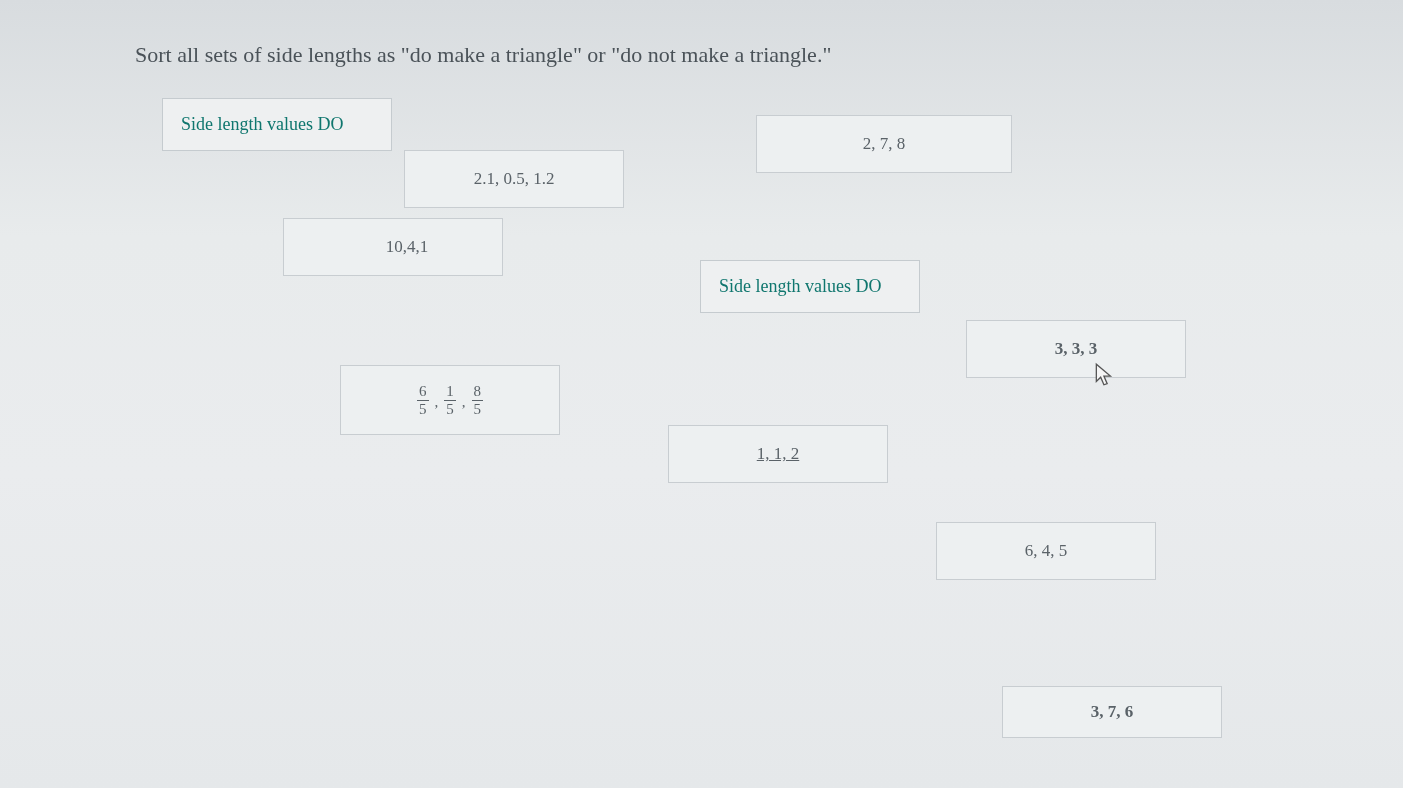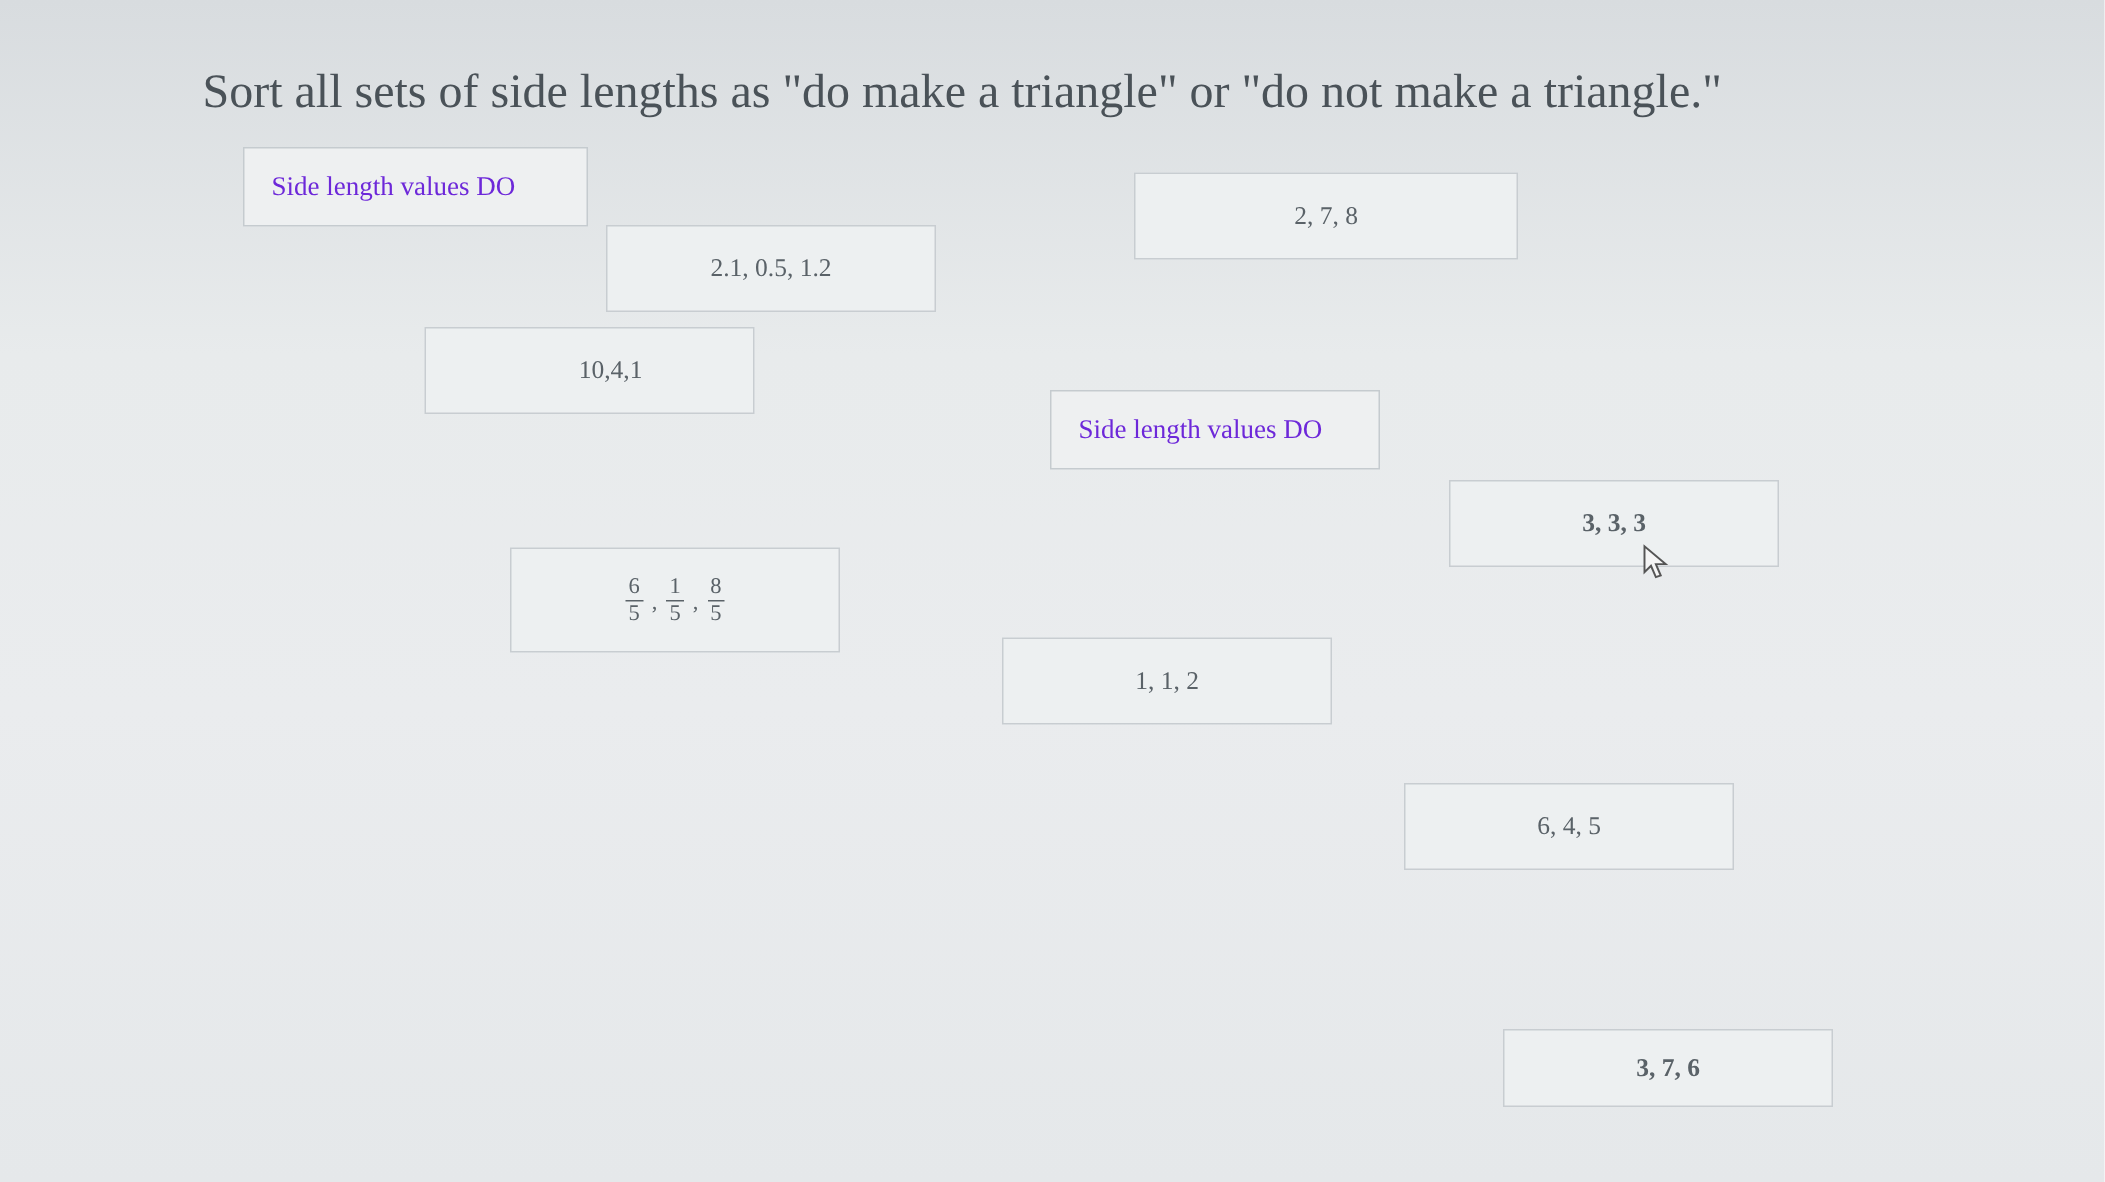--- a/index.html
+++ b/index.html
@@ -12,31 +12,31 @@
       height: 788px;
       background: linear-gradient(to bottom, #d8dcdf 0%, #e8ebec 30%, #eaecee 60%, #e5e8ea 100%);
       font-family: Georgia, 'Times New Roman', serif;
       position: relative;
       overflow: hidden;
     }
     .prompt {
       position: absolute;
       top: 42px;
       left: 135px;
-      font-size: 32px;
+      font-size: 22px;
       color: #4a5258;
       font-weight: 400;
     }
     .category-box {
       position: absolute;
       background: #eef0f1;
       border: 1px solid #c5cbcf;
       padding: 12px 18px;
       font-size: 18px;
-      color: #6d28d9;
+      color: #0f766e;
       line-height: 1.5;
     }
     .draggable-card {
       position: absolute;
       background: #edf0f1;
       border: 1px solid #c8cdd1;
       font-size: 17px;
       color: #5a6268;
       display: flex;
       align-items: center;
@@ -120,21 +120,21 @@
       <span class="num">8</span>
       <span class="den">5</span>
     </span>
   </div>
 </div>
 
 <div class="draggable-card" style="top:320px; left:966px; width:220px; height:58px;font-weight:bold;">
   <span>3, 3, 3</span>
 </div>
 
-<div class="draggable-card" style="top:425px; left:668px; width:220px; height:58px;">
+<div class="draggable-card" style="top:425px; left:668px; width:220px; height:58px;text-decoration:underline;">
   <span>1, 1, 2</span>
 </div>
 
 <div class="draggable-card" style="top:522px; left:936px; width:220px; height:58px;">
   <span>6, 4, 5</span>
 </div>
 
 <div class="draggable-card" style="top:686px; left:1002px; width:220px; height:52px;font-weight:bold;">
   <span>3, 7, 6</span>
 </div>

